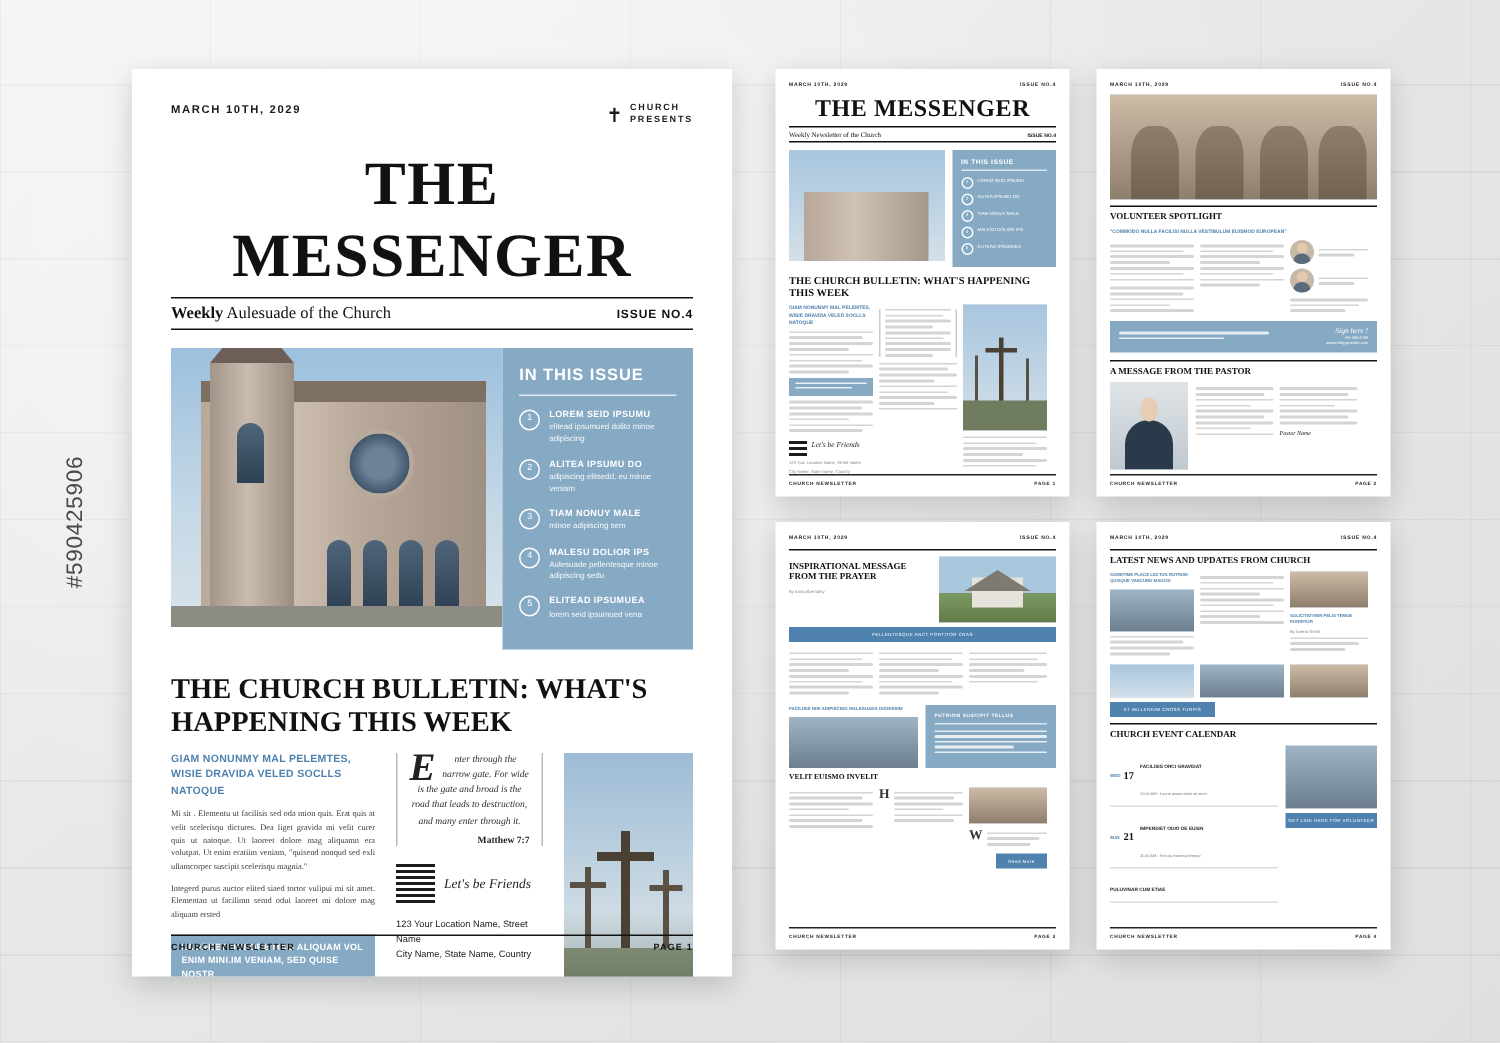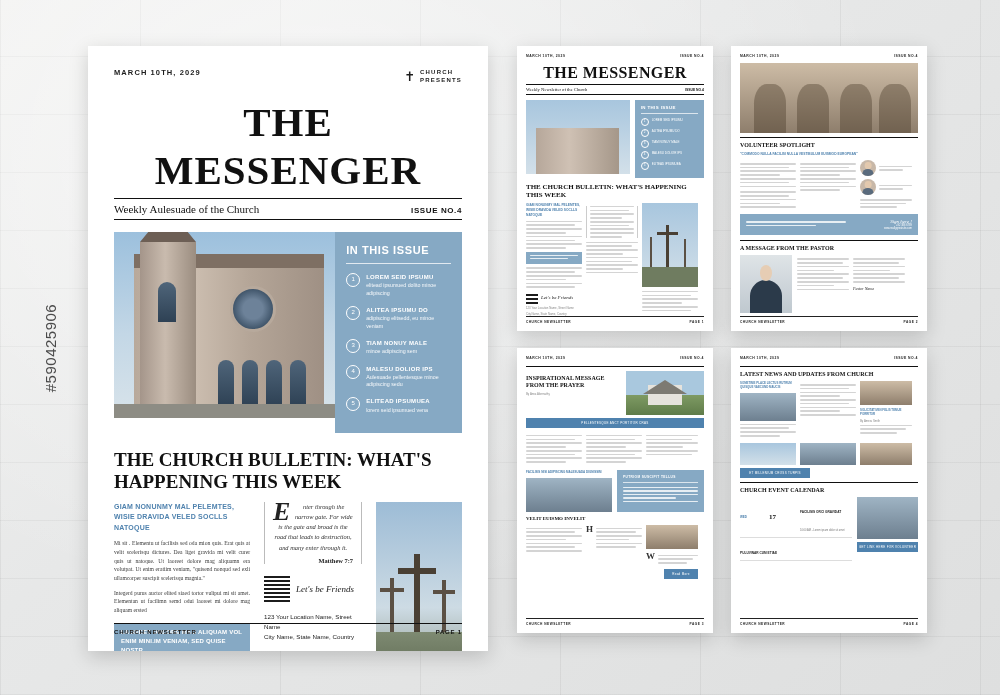--- a/index.html
+++ b/index.html
@@ -40,21 +40,21 @@
   .p1-title{
     text-align:center;font-size:41px;letter-spacing:1px;font-weight:700;
     margin:14px 0 4px 0;color:#111;font-family:"Liberation Serif",serif;
   }
   .p1-subrow{
     display:flex;justify-content:space-between;align-items:baseline;
     border-top:1.5px solid #111;border-bottom:1.5px solid #111;
     padding:4px 0 4px 0;margin-top:2px;
   }
   .p1-sub{font-size:11px;color:#111;}
-  .p1-sub b{font-weight:400;}
+  .p1-sub b{font-weight:700;}
   .p1-issue{font-family:"Liberation Sans",sans-serif;font-size:8px;letter-spacing:.6px;font-weight:700;color:#111;}
   
   .p1-hero{display:flex;margin-top:12px;gap:0;}
   .hero-img{
     width:232px;height:186px;position:relative;overflow:hidden;background:#9db8cf;
   }
   .hero-sky{position:absolute;inset:0;background:linear-gradient(180deg,#9cc0dd 0%,#c3d7e6 55%,#d8e3ea 100%);}
   .church-body{position:absolute;left:20px;bottom:0;width:190px;height:150px;background:linear-gradient(90deg,#b8a99b 0%,#cdbfb1 30%,#b5a698 60%,#9f9084 100%);}
   .church-roof{position:absolute;left:20px;bottom:150px;width:190px;height:14px;background:#7e6f63;}
   .tower{position:absolute;left:26px;bottom:0;width:56px;height:176px;background:linear-gradient(90deg,#a4958a,#c9bbae 45%,#9b8d80);}
@@ -147,21 +147,21 @@
   .people{position:absolute;inset:0;background:linear-gradient(180deg,#9fb4c4,#6d7f8f);}
   .greenfield{position:absolute;inset:0;background:linear-gradient(180deg,#a9c8de 0 55%,#7e9a63 55%,#5f7c49 100%);}
   .chapel{position:absolute;left:28%;bottom:22%;width:44%;height:46%;background:#e6e3dc;}
   .chapel:after{content:"";position:absolute;left:50%;top:-22%;transform:translateX(-50%);width:0;height:0;border-left:22px solid transparent;border-right:22px solid transparent;border-bottom:14px solid #7d7a72;}
   .avatar{border-radius:50%;overflow:hidden;position:relative;background:#c8b8a8;}
   .avatar:after{content:"";position:absolute;left:50%;bottom:-12%;transform:translateX(-50%);width:70%;height:55%;border-radius:50% 50% 0 0;background:#5a6b7d;}
   .avatar:before{content:"";position:absolute;left:50%;top:16%;transform:translateX(-50%);width:42%;height:42%;border-radius:50%;background:#e3c9ae;}
   .pastor{position:absolute;inset:0;background:linear-gradient(180deg,#dfe4e7,#bfc8cf);}
   .pastor .suit{position:absolute;left:20%;bottom:0;width:60%;height:58%;background:#2b3a4a;border-radius:16px 16px 0 0;}
   .pastor .head{position:absolute;left:38%;top:16%;width:24%;height:28%;border-radius:50%;background:#e6cdb4;}
-  .cal-row{display:flex;align-items:center;gap:20px;border-bottom:.5px solid #ddd;padding:2px 0;}
+  .cal-row{display:flex;align-items:center;gap:0;border-bottom:.5px solid #ddd;padding:2px 0;}
   .cal-d{font-family:"Liberation Sans",sans-serif;font-size:3px;color:#4f82ae;font-weight:700;width:9px;}
   .cal-n{font-size:7px;font-weight:700;color:#111;width:11px;}
   .cal-t{font-family:"Liberation Sans",sans-serif;font-size:3.2px;font-weight:700;color:#222;}
   .cal-s{font-family:"Liberation Sans",sans-serif;font-size:2.6px;color:#777;}
   .smallcap{font-family:"Liberation Sans",sans-serif;font-size:2.8px;color:#888;margin-top:2px;}
   .btn-blue{background:#4f82ae;color:#fff;font-family:"Liberation Sans",sans-serif;font-size:3px;text-align:center;padding:3px 0;margin-top:3px;letter-spacing:.3px;}
   .rule{height:.8px;background:#111;margin:4px 0;}
   .sig{font-style:italic;font-size:5px;color:#222;}
 </style>
 </head>
@@ -745,20 +745,25 @@
     <div class="rule" style="margin-top:4px;"></div>
     <div class="sp-h2">CHURCH EVENT CALENDAR</div>
     <div class="row2">
       <div style="width:112px;">
         <div class="cal-row">
           <span class="cal-d">WED</span>
           <span class="cal-n">17</span>
           <span><span class="cal-t">FACILISIS ORCI GRAVIDAT</span><br><span class="cal-s">10:00 AM - Lorem ipsum dolor sit amet</span></span>
         </div>
         <div class="cal-row">
+          <span class="cal-d">SUN</span>
+          <span class="cal-n">21</span>
+          <span><span class="cal-t">IMPERDIET ODIO DE EUISN</span><br><span class="cal-s">11:00 AM - Sed do eiusmod tempor</span></span>
+        </div>
+        <div class="cal-row">
 
           <span><span class="cal-t">PULUVINAR CUM ETIAE</span><br></span>
         </div>
       </div>
       <div style="flex:1">
         <div class="imgph" style="height:42px;">
             <div class="people"></div>
           </div>
         <div class="btn-blue">GET LINK HERE FOR VOLUNTEER</div>
       </div>

